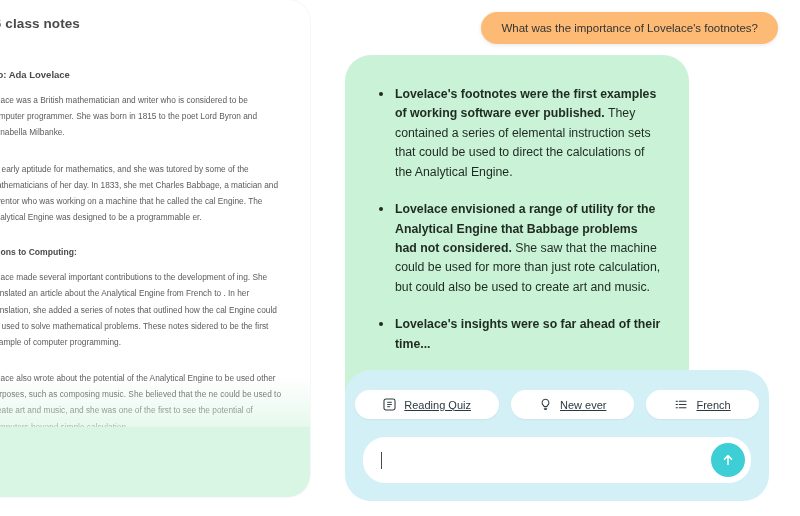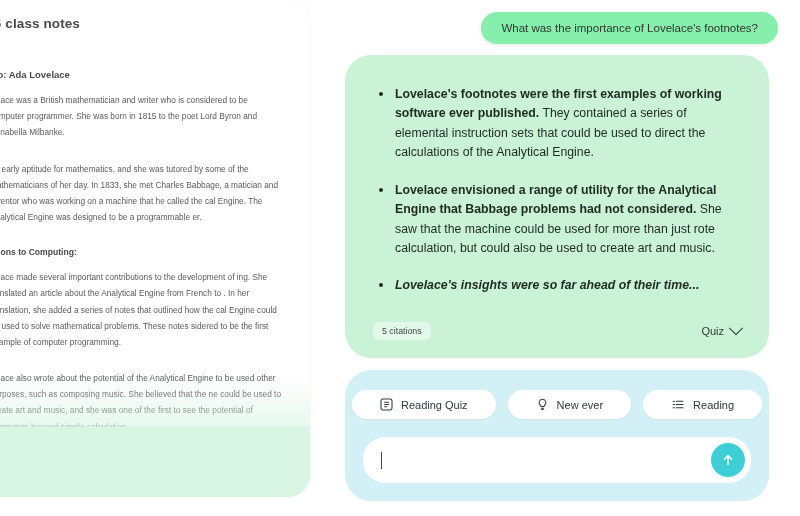--- a/index.html
+++ b/index.html
@@ -94,54 +94,54 @@
 
   
   .query-row {
     position: absolute;
     right: 22px;
     top: 12px;
     display: flex;
     justify-content: flex-end;
   }
   .query-bubble {
-    background: #86efac;
+    background: #fdba74;
     border-radius: 22px;
     padding: 10px 20px;
     font-size: 11.5px;
     color: #343434;
     box-shadow: 0 1px 4px rgba(0,0,0,0.10);
     white-space: nowrap;
   }
 
   
   .answer-card {
     position: absolute;
     left: 5px;
     top: 55px;
-    width: 424px;
+    width: 344px;
     background: #c9f2d6;
     border-radius: 26px;
     padding: 30px 28px 14px 28px;
     box-sizing: border-box;
   }
   ul.bullets {
     margin: 0;
     padding: 0 0 0 16px;
     list-style: none;
   }
   ul.bullets li {
     position: relative;
     font-size: 12.3px;
     line-height: 1.58;
     color: #1f2b22;
     margin-bottom: 18px;
     padding-left: 6px;
   }
-  ul.bullets li:last-child { margin-bottom: 4px; font-style: italic; }
+  ul.bullets li:last-child { margin-bottom: 4px; }
   ul.bullets li::before {
     content: "";
     position: absolute;
     left: -10px;
     top: 7px;
     width: 4px;
     height: 4px;
     border-radius: 50%;
     background: #1f2b22;
   }
@@ -201,20 +201,21 @@
     align-items: center;
     gap: 8px;
     background: #ffffff;
     border-radius: 18px;
     padding: 8px 28px;
     font-size: 11px;
     color: #2c3a40;
     cursor: pointer;
     box-shadow: 0 1px 2px rgba(0,0,0,0.05);
     white-space: nowrap;
+    text-decoration: underline;
   }
   .chip svg { display: block; }
 
   .input-row {
     margin-top: 18px;
     background: #ffffff;
     border-radius: 22px;
     height: 46px;
     display: flex;
     align-items: center;
@@ -313,21 +314,21 @@
         <span>New ever</span>
       </div>
 
       <div class="chip">
         <span>
           <svg width="14" height="13" viewBox="0 0 16 16" fill="none">
             <path d="M2 4h1.6M2 8h1.6M2 12h1.6" stroke="#2c3a40" stroke-width="1.4" stroke-linecap="round"></path>
             <path d="M5.8 4h8.4M5.8 8h8.4M5.8 12h8.4" stroke="#2c3a40" stroke-width="1.3" stroke-linecap="round"></path>
           </svg>
         </span>
-        <span>Reading</span>
+        <span>French</span>
       </div>
 
     </div>
 
     <div class="input-row">
       <span class="caret"></span>
       <span class="input-text" placeholder=""></span>
       <span class="send-btn">
         <span>
           <svg width="16" height="16" viewBox="0 0 16 16" fill="none">

